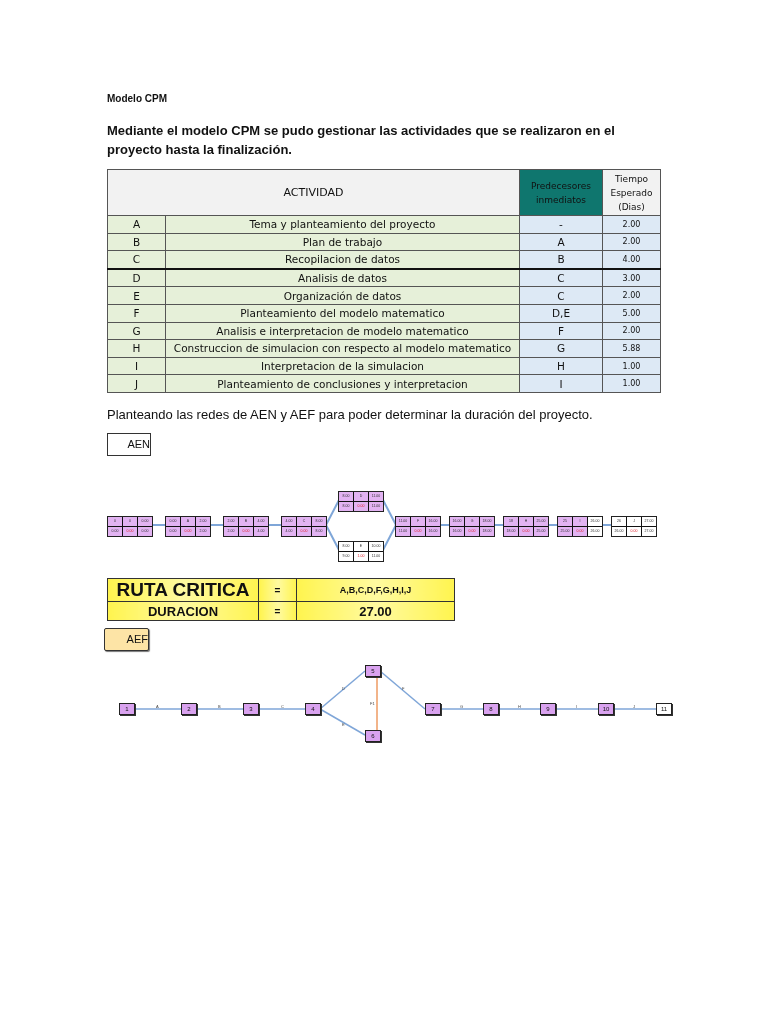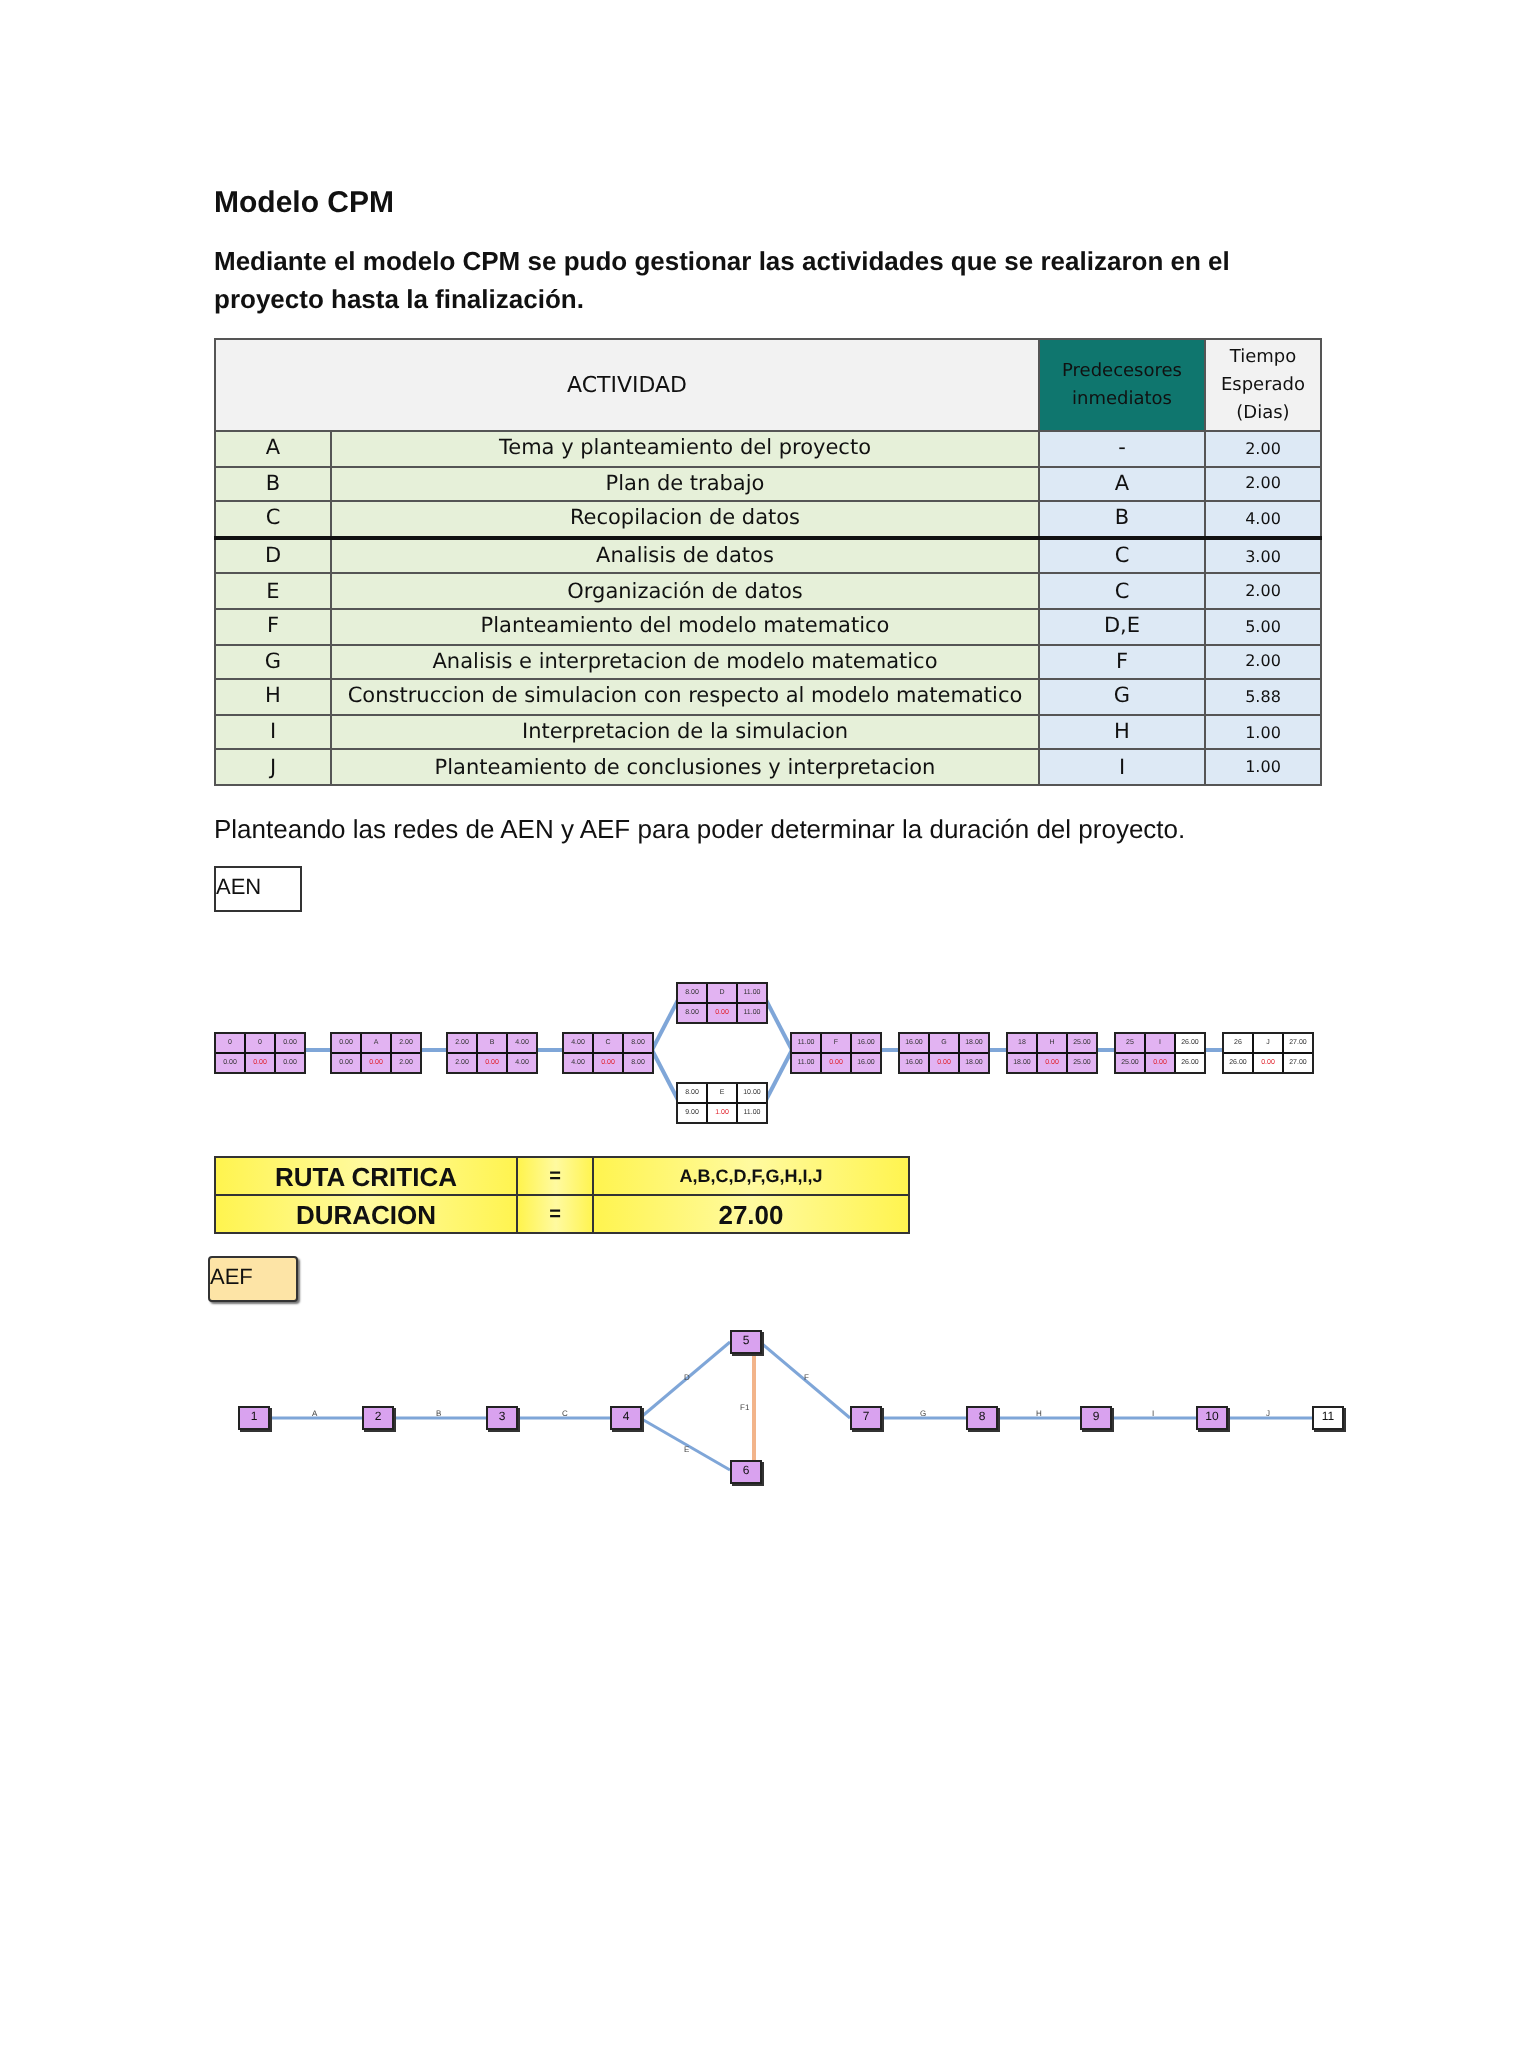--- a/index.html
+++ b/index.html
@@ -1,31 +1,31 @@
 <!DOCTYPE html>
 <html><head>
 <meta charset="utf-8">
 <style>
   html,body{margin:0;padding:0;background:#fff;}
   body{width:768px;height:1024px;position:relative;overflow:hidden;font-family:"Liberation Sans",sans-serif;color:#111;}
   .abs{position:absolute;}
-  .title{left:107px;top:93px;font-size:15px;font-weight:bold;}
+  .title{left:107px;top:93px;font-size:10px;font-weight:bold;}
   .para{left:107px;top:121px;width:560px;font-size:13px;line-height:19px;font-weight:bold;}
   table.act{position:absolute;left:107px;top:169px;border-collapse:collapse;font-family:"DejaVu Sans",sans-serif;}
   table.act td,table.act th{border:1px solid #555;padding:0;font-size:10.5px;text-align:center;height:16.6px;}
   table.act th{background:#f2f2f2;font-weight:normal;}
   table.act th.pred{background:#0f766e;font-size:9px;line-height:14px;}
   table.act th.time{background:#f2f2f2;font-size:9px;line-height:14px;}
   td.id{background:#e6f0d9;width:57px;}
   td.desc{background:#e6f0d9;width:353px;}
   td.pr{background:#dde9f5;width:82px;}
   td.tm{background:#dde9f5;width:57px;font-size:8px !important;}
   tr.thick td{border-top:2px solid #111;}
   .sub{left:107px;top:407px;font-size:13px;}
-  .tag{border:1px solid #333;font-size:11px;text-align:left;line-height:20px;}
+  .tag{border:1px solid #333;font-size:11px;text-align:right;line-height:20px;}
   .aen-tag{left:107px;top:433px;width:42px;height:21px;background:#fff;}
   .aef-tag{left:104px;top:628px;width:43px;height:21px;background:#fde4a6;border-radius:2px;box-shadow:1px 1px 1px #777;}
   .node{position:absolute;display:grid;grid-template-columns:repeat(3,14px);grid-template-rows:repeat(2,9px);border:1px solid #222;background:#111;gap:1px;}
   .node span{background:#e2b3f2;font-size:3.5px;line-height:9px;text-align:center;color:#333;}
   .node.white span{background:#fff;}
   .node span.slk{color:#e0202a;}
   svg.lines{position:absolute;left:0;top:0;}
   table.crit{position:absolute;left:107px;top:578px;border-collapse:collapse;font-family:"Liberation Sans",sans-serif;}
   table.crit td{border:1px solid #333;background:linear-gradient(90deg,#fff44f,#fffaa0 50%,#fff44f);font-weight:bold;text-align:center;height:18px;padding:0;}
   .enode{position:absolute;width:14px;height:10px;background:#d9a2ef;border:1px solid #222;box-shadow:1px 1px 0 #333;font-size:6px;text-align:center;line-height:10px;}
@@ -226,21 +226,21 @@
     <span>J</span>
     <span>27.00</span>
     <span>26.00</span>
     <span class="slk">0.00</span>
     <span>27.00</span>
   </div>
 
 <table class="crit">
   <tbody>
       <tr>
-    <td style="width:150px;font-size:13px;">RUTA CRITICA</td>
+    <td style="width:150px;font-size:19px;">RUTA CRITICA</td>
     <td style="width:37px;font-size:10px;">=</td>
     <td style="width:157px;font-size:9px;">A,B,C,D,F,G,H,I,J</td>
   </tr>
   <tr>
     <td style="font-size:13px;">DURACION</td>
     <td style="font-size:10px;">=</td>
     <td style="font-size:13px;">27.00</td>
   </tr>
 </tbody>
   </table>

